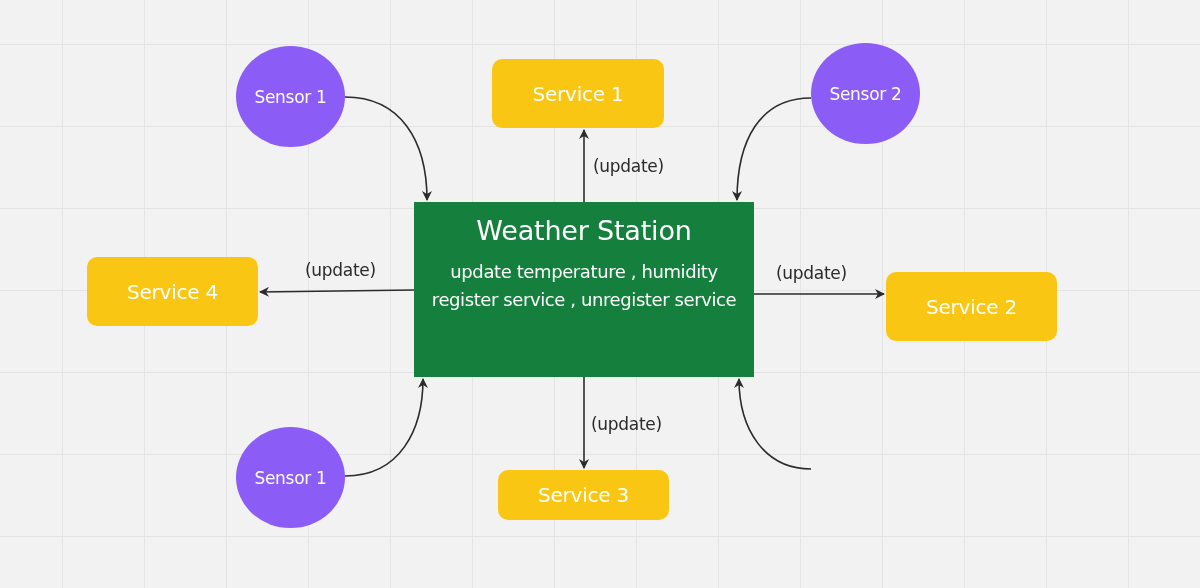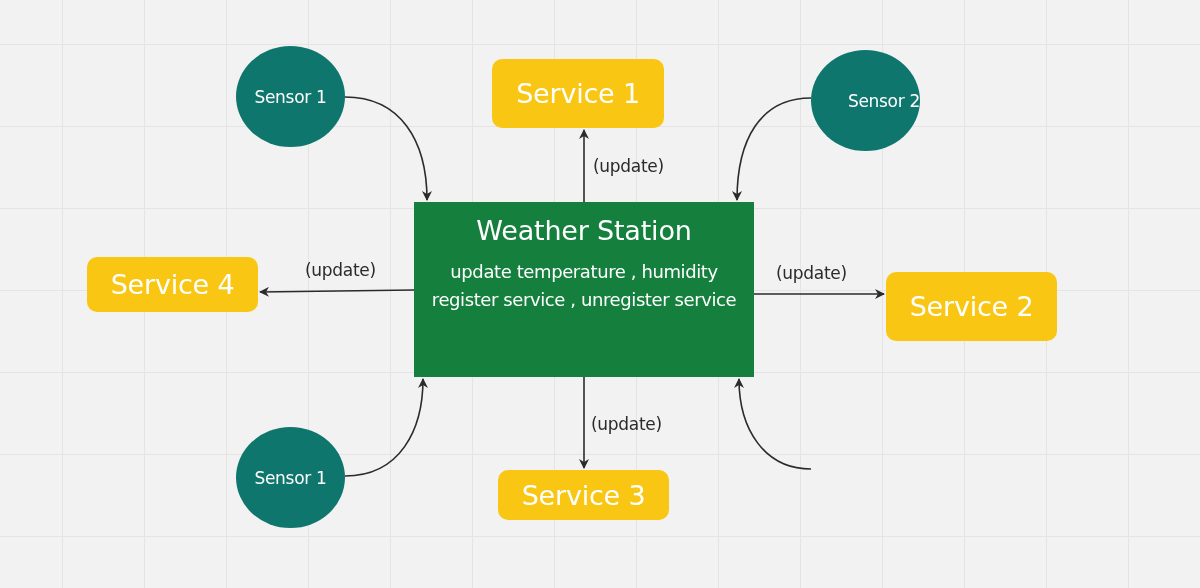--- a/index.html
+++ b/index.html
@@ -9,22 +9,22 @@
     background-image:
       linear-gradient(to right, #e4e4e4 1px, transparent 1px),
       linear-gradient(to bottom, #e4e4e4 1px, transparent 1px);
     background-size: 82px 82px;
     background-position: 62px 44px;
     font-family: "DejaVu Sans", "Liberation Sans", sans-serif;
   }
   #canvas { position: absolute; left: 0; top: 0; width: 1200px; height: 588px; }
   svg.connectors { position: absolute; left: 0; top: 0; }
   .node { position: absolute; display: flex; align-items: center; justify-content: center; color: #ffffff; box-sizing: border-box; }
-  .sensor { background: #0f766e; border-radius: 50%; width: 109px; height: 101px; font-size: 17px; letter-spacing: -0.3px; }
-  .service { background: #f9c713; border-radius: 10px; font-size: 27px; letter-spacing: -0.2px; }
+  .sensor { background: #8b5cf6; border-radius: 50%; width: 109px; height: 101px; font-size: 17px; letter-spacing: -0.3px; }
+  .service { background: #f9c713; border-radius: 10px; font-size: 20px; letter-spacing: -0.2px; }
   .station {
     position: absolute; left: 414px; top: 202px; width: 340px; height: 175px;
     background: #15803d; color: #ffffff; text-align: center; box-sizing: border-box;
   }
   .station .title { font-size: 27px; margin-top: 13px; line-height: 32px; letter-spacing: -0.2px; }
   .station .lines { margin-top: 11px; font-size: 18px; line-height: 28px; letter-spacing: -0.4px; }
   .label { position: absolute; font-size: 17px; color: #2b2b2b; letter-spacing: -0.3px; }
 </style>
 </head>
 <body>
@@ -59,37 +59,37 @@
     <div class="title">Weather Station</div>
     <div class="lines">
       <div>update temperature , humidity</div>
       <div>register service , unregister service</div>
     </div>
   </div>
 
   <div class="node sensor" style="left:236px; top:46px;">
     <span>Sensor 1</span>
   </div>
-  <div class="node sensor" style="left:811px; top:50px;justify-content:flex-end;">
+  <div class="node sensor" style="left:811px; top:43px;">
     <span>Sensor 2</span>
   </div>
   <div class="node sensor" style="left:236px; top:427px;">
     <span>Sensor 1</span>
   </div>
 
   <div class="node service" style="left:492px; top:59px; width:172px; height:69px;">
     <span>Service 1</span>
   </div>
   <div class="node service" style="left:886px; top:272px; width:171px; height:69px;">
     <span>Service 2</span>
   </div>
   <div class="node service" style="left:498px; top:470px; width:171px; height:50px;">
     <span>Service 3</span>
   </div>
-  <div class="node service" style="left:87px; top:257px; width:171px; height:55px;">
+  <div class="node service" style="left:87px; top:257px; width:171px; height:69px;">
     <span>Service 4</span>
   </div>
 
   <div class="label" style="left:593px; top:156px;">(update)</div>
   <div class="label" style="left:776px; top:263px;">(update)</div>
   <div class="label" style="left:591px; top:414px;">(update)</div>
   <div class="label" style="left:305px; top:260px;">(update)</div>
 </div>
 
 </body></html>

